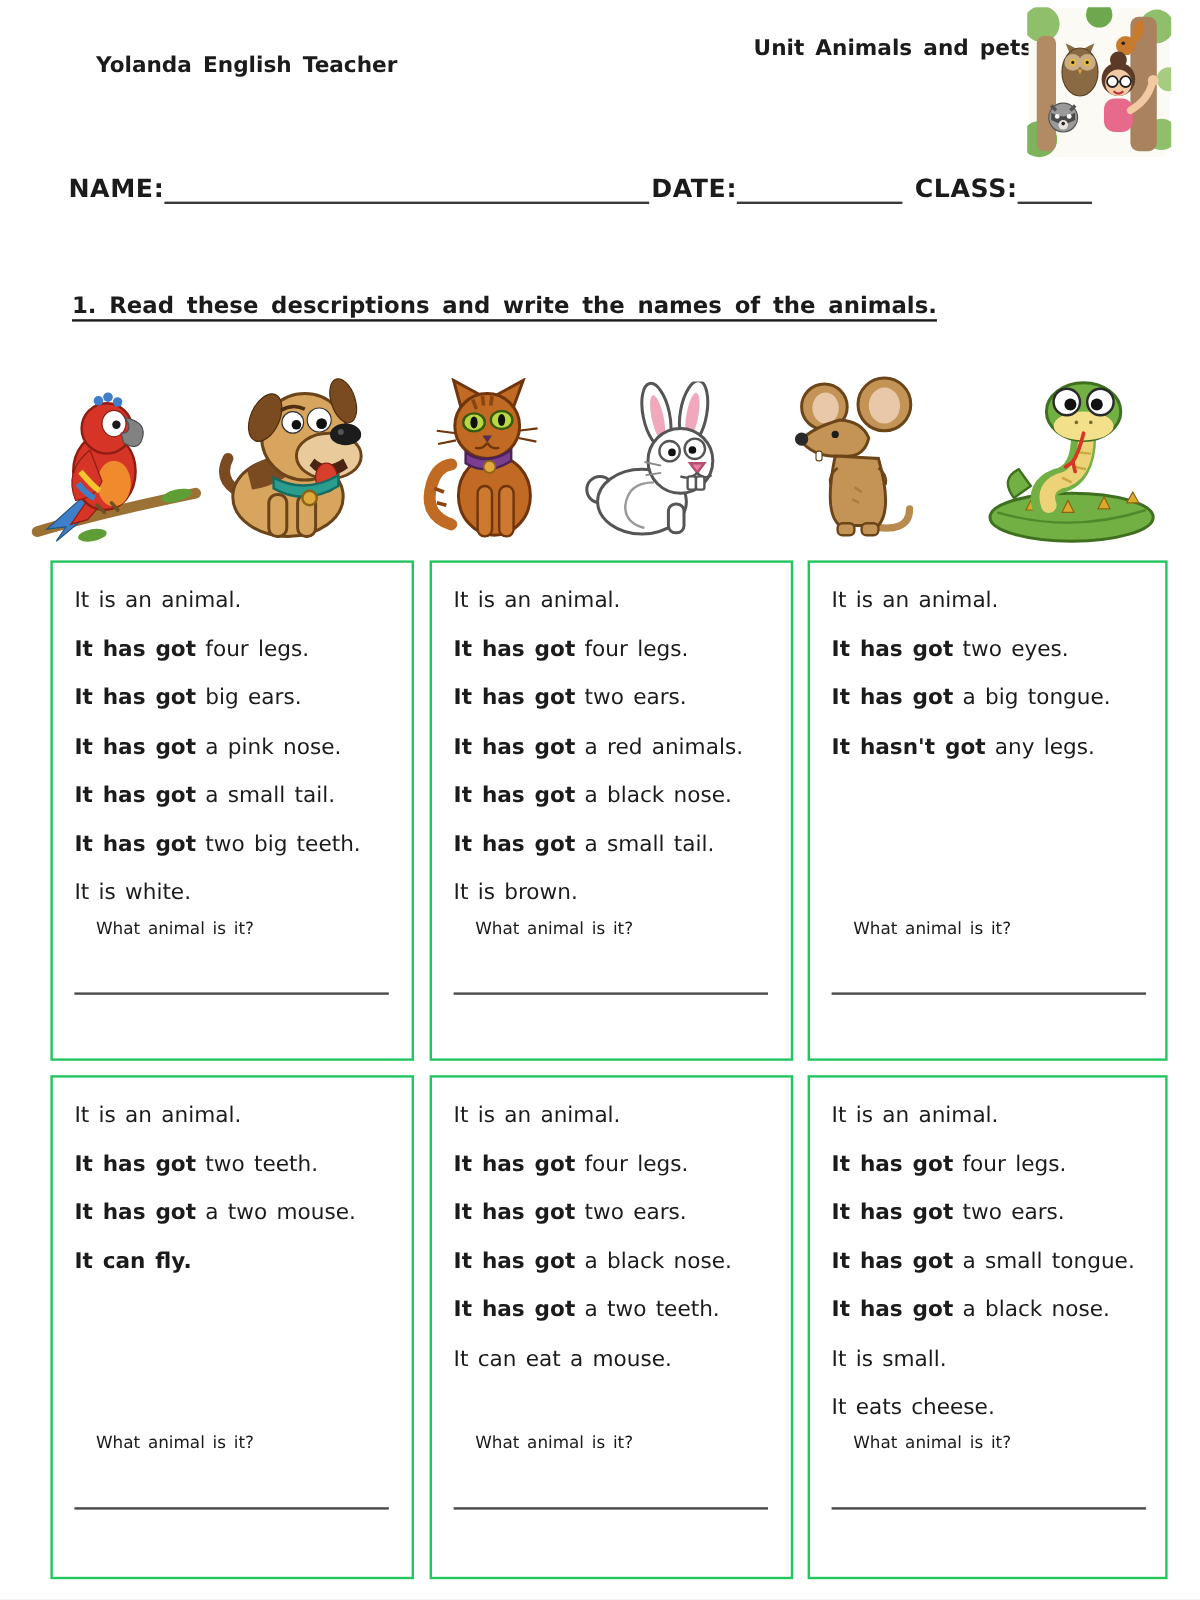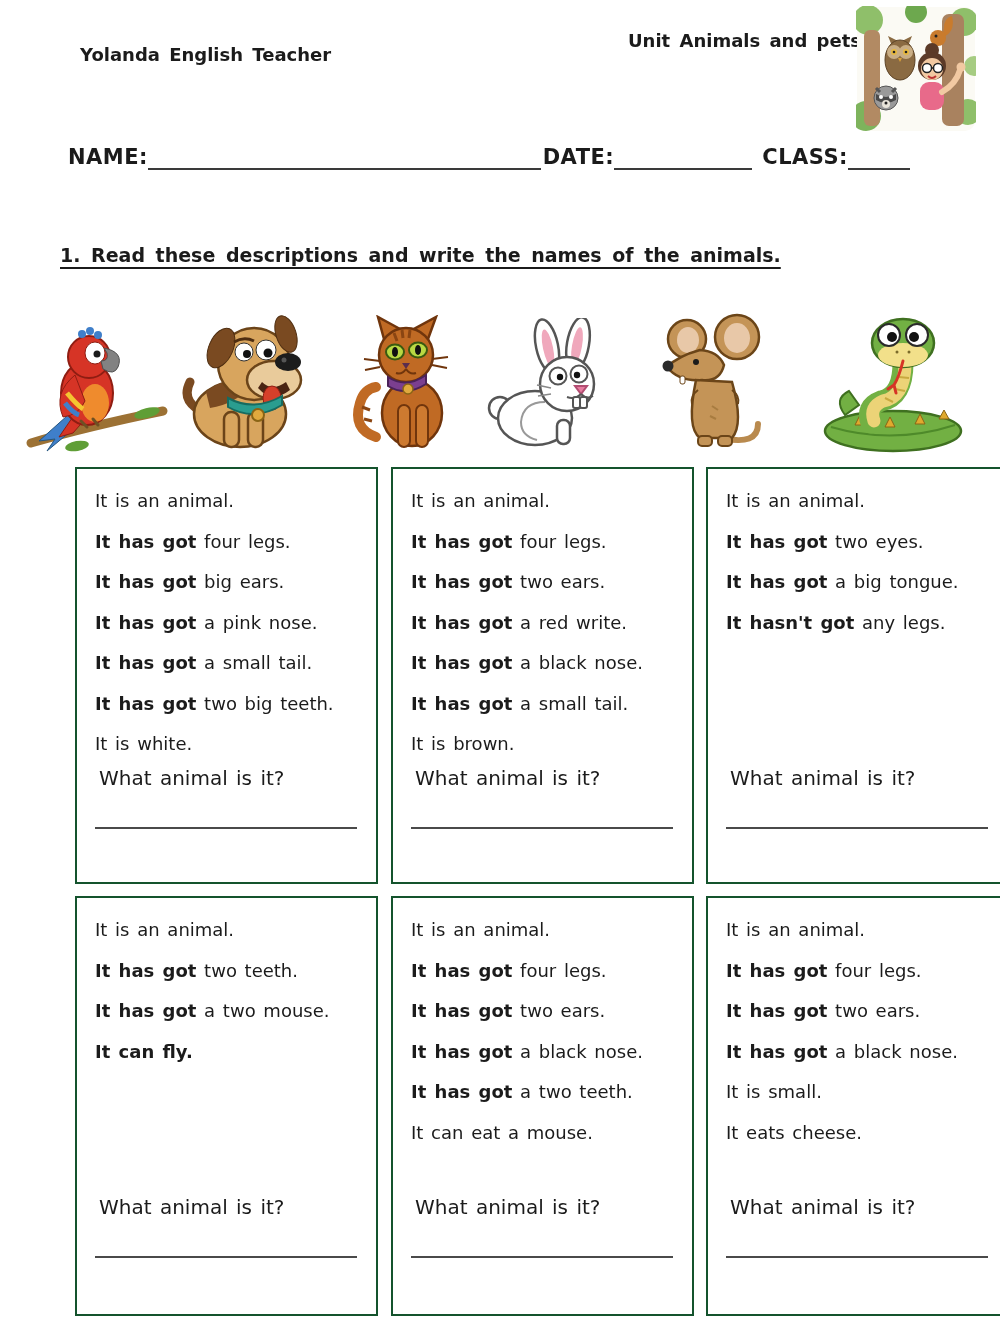--- a/index.html
+++ b/index.html
@@ -7,42 +7,42 @@
   .page {
     position:relative; width:1000px; height:1333px; margin:0 auto;
     background:#ffffff; overflow:hidden; color:#1b1b1b;
     font-family:"DejaVu Sans", sans-serif;
   }
   .hdr-left  { position:absolute; left:80px;  top:44px; font-size:18px; font-weight:700; word-spacing:3px; }
   .hdr-right { position:absolute; left:628px; top:30px; font-size:18px; font-weight:700; word-spacing:3px; }
   .avatar    { position:absolute; left:856px; top:6px; width:120px; height:126px; }
 
   .name-row { position:absolute; left:57px; top:144px; width:853px; display:flex; align-items:flex-end; }
-  .name-row .lbl { font-size:21px; font-weight:700; line-height:26px; letter-spacing:.5px;margin-left:11px; }
+  .name-row .lbl { font-size:21px; font-weight:700; line-height:26px; letter-spacing:.5px; }
   .blank { border-bottom:2px solid #3a3a3a; height:26px; }
   .blank.name  { flex:1; }
   .blank.date  { width:138px; }
   .blank.class { width:62px;  }
   .name-row .lbl.date  { margin-left:2px; }
   .name-row .lbl.class { margin-left:10px; }
 
   .instruction {
     position:absolute; left:60px; top:244px; font-size:19px; font-weight:700;
     word-spacing:4px; text-decoration:underline; text-decoration-thickness:2px; text-underline-offset:5px;
   }
 
   .animal { position:absolute; }
 
   .card {
-    position:absolute; border:2px solid #14532d; background:#fff;margin-left:33px;
+    position:absolute; border:2px solid #22c55e; background:#fff;
   }
   .card .lines { padding:12px 12px 0 18px; }
   .card .line { height:40.5px; line-height:40.5px; font-size:18px; white-space:nowrap; word-spacing:2px; }
   .card .line b { font-weight:700; }
-  .card .question { position:absolute; left:22px; top:297px; font-size:20px; word-spacing:2px; }
+  .card .question { position:absolute; left:36px; top:297px; font-size:14px; word-spacing:2px; }
   .card .answer-blank { position:absolute; left:18px; top:330px; width:262px; height:30px; border-bottom:2px solid #4a4a4a; }
 </style>
 </head>
 <body>
 
 <div class="page">
 
   <div class="hdr-left">Yolanda English Teacher</div>
   <div class="hdr-right">Unit Animals and pets.</div>
 
@@ -237,21 +237,21 @@
     </div>
     <div class="question">What animal is it?</div>
     <div class="answer-blank"></div>
   </div>
 
   <div class="card" style="left:358px;top:467px;width:303px;height:417px">
     <div class="lines">
       <div class="line"><b></b><span>It is an animal.</span></div>
       <div class="line"><b>It has got</b><span> four legs.</span></div>
       <div class="line"><b>It has got</b><span> two ears.</span></div>
-      <div class="line"><b>It has got</b><span> a red write.</span></div>
+      <div class="line"><b>It has got</b><span> a red animals.</span></div>
       <div class="line"><b>It has got</b><span> a black nose.</span></div>
       <div class="line"><b>It has got</b><span> a small tail.</span></div>
       <div class="line"><b></b><span>It is brown.</span></div>
     </div>
     <div class="question">What animal is it?</div>
     <div class="answer-blank"></div>
   </div>
 
   <div class="card" style="left:673px;top:467px;width:300px;height:417px">
     <div class="lines">
@@ -286,20 +286,21 @@
     </div>
     <div class="question">What animal is it?</div>
     <div class="answer-blank"></div>
   </div>
 
   <div class="card" style="left:673px;top:896px;width:300px;height:420px">
     <div class="lines">
       <div class="line"><b></b><span>It is an animal.</span></div>
       <div class="line"><b>It has got</b><span> four legs.</span></div>
       <div class="line"><b>It has got</b><span> two ears.</span></div>
+      <div class="line"><b>It has got</b><span> a small tongue.</span></div>
       <div class="line"><b>It has got</b><span> a black nose.</span></div>
       <div class="line"><b></b><span>It is small.</span></div>
       <div class="line"><b></b><span>It eats cheese.</span></div>
     </div>
     <div class="question">What animal is it?</div>
     <div class="answer-blank"></div>
   </div>
 
 </div>
 

